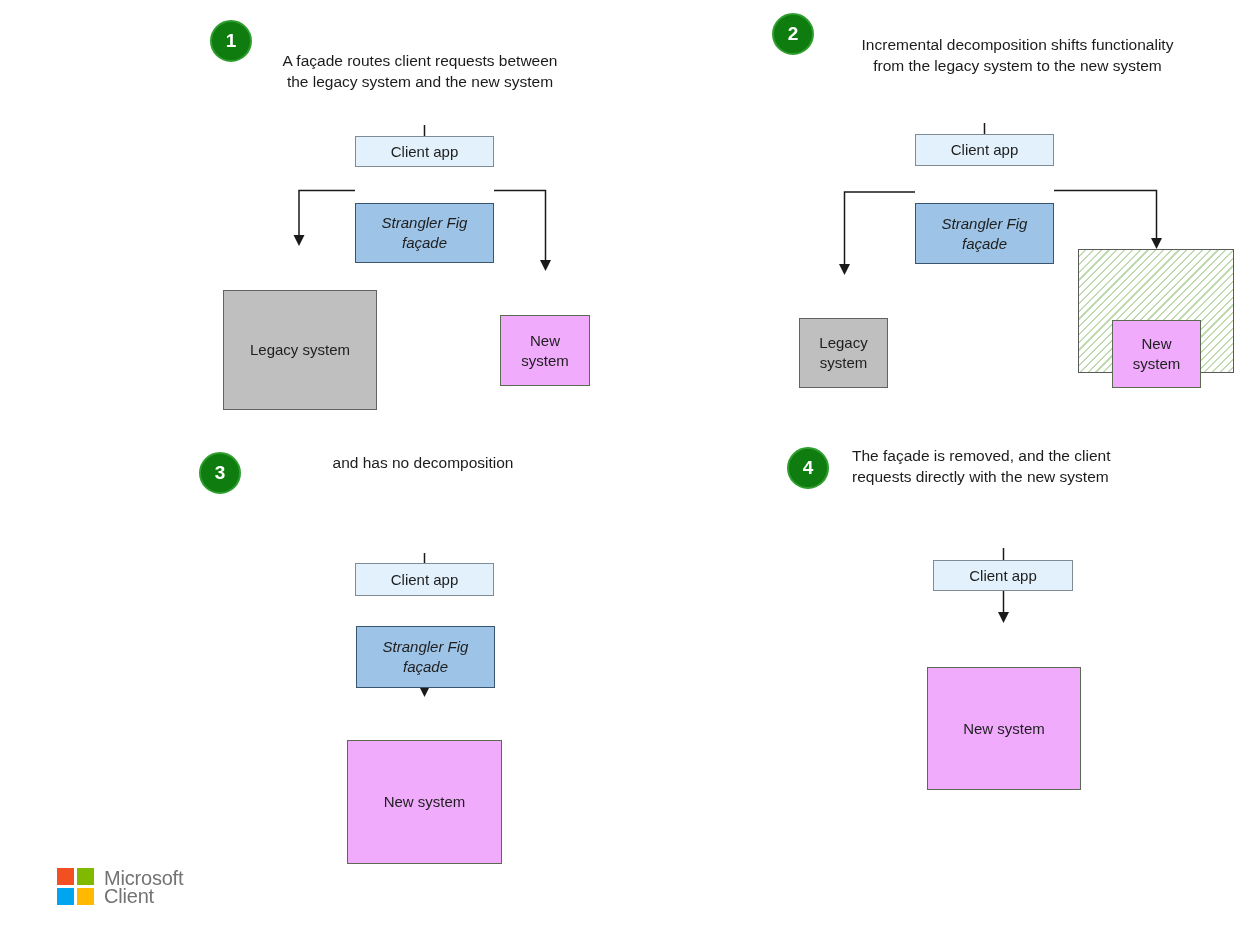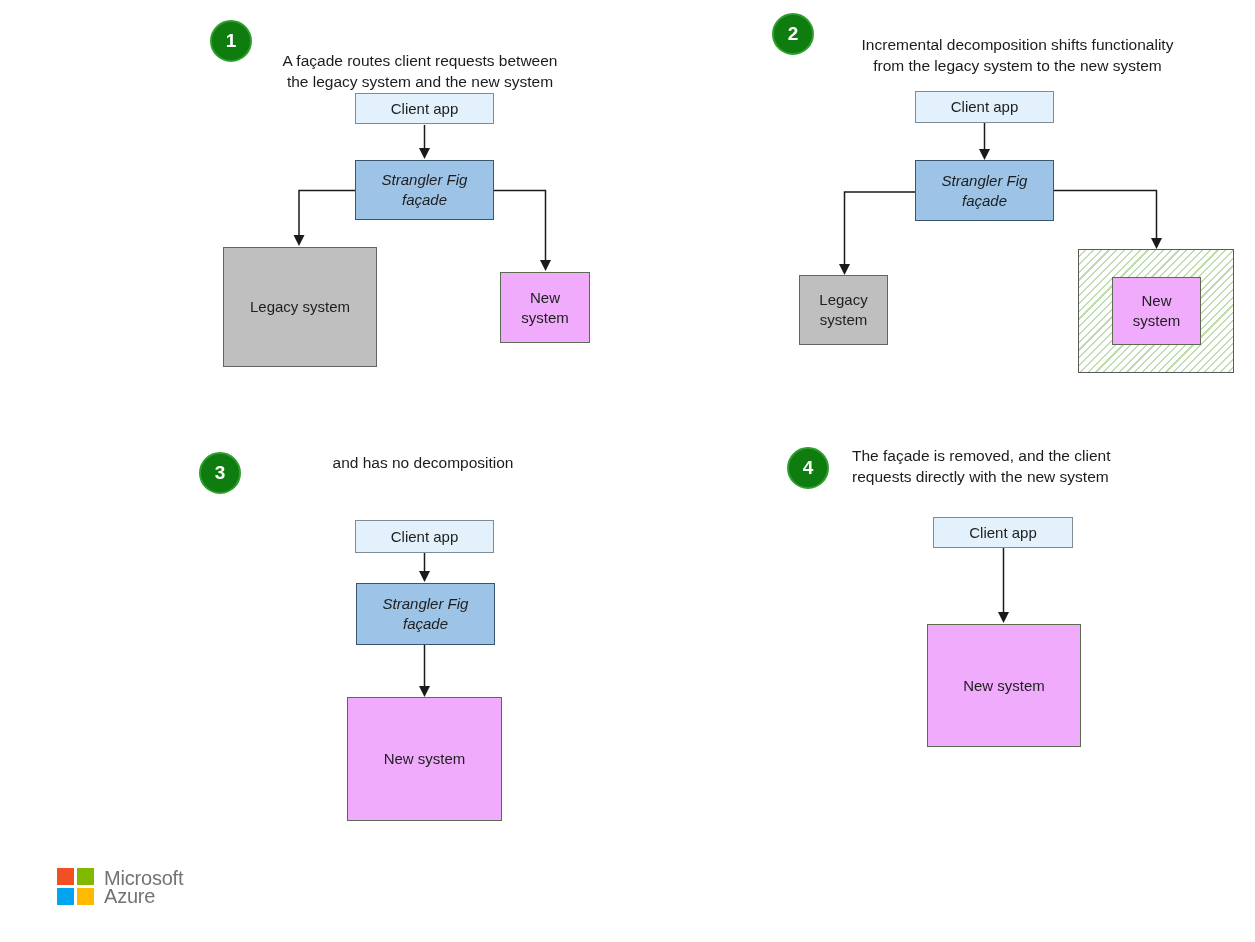--- a/index.html
+++ b/index.html
@@ -49,20 +49,21 @@
   .caption span { display: block; }
 
   
   .node {
     position: absolute;
     display: flex; align-items: center; justify-content: center;
     text-align: center;
     font-size: 15px;
     line-height: 20px;
     color: #1e1e1e;
+    margin-top: 43px;
   }
   .node.client  { background: #e2f1fb; border: 1px solid #7f8c96; }
   .node.facade  { background: #9dc3e6; border: 1px solid #3a566e; font-style: italic; }
   .node.legacy  { background: #bfbfbf; border: 1px solid #636363; }
   .node.newsys  { background: #f0abfc; border: 1px solid #5a6b52; }
   .node.narrow  { padding: 0 14px; }
   .hatchbox {
     position: absolute;
     border: 1px solid #595959;
     background: repeating-linear-gradient(
@@ -194,17 +195,17 @@
 
   <div class="logo">
     <div class="logo-squares">
       <div class="sq sq-red"></div>
       <div class="sq sq-green"></div>
       <div class="sq sq-blue"></div>
       <div class="sq sq-yellow"></div>
     </div>
     <div class="logo-text">
       <div>Microsoft</div>
-      <div>Azure</div>
+      <div>Client</div>
     </div>
   </div>
 
 </div>
 
 </body></html>

